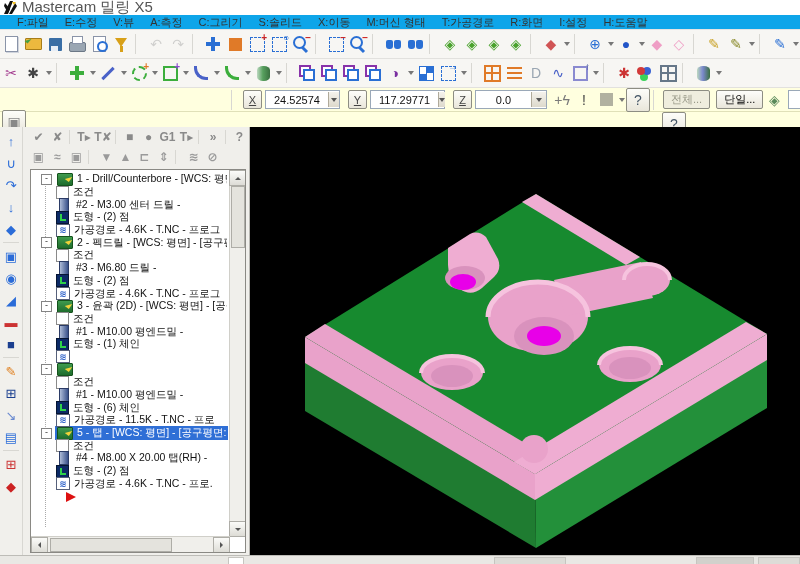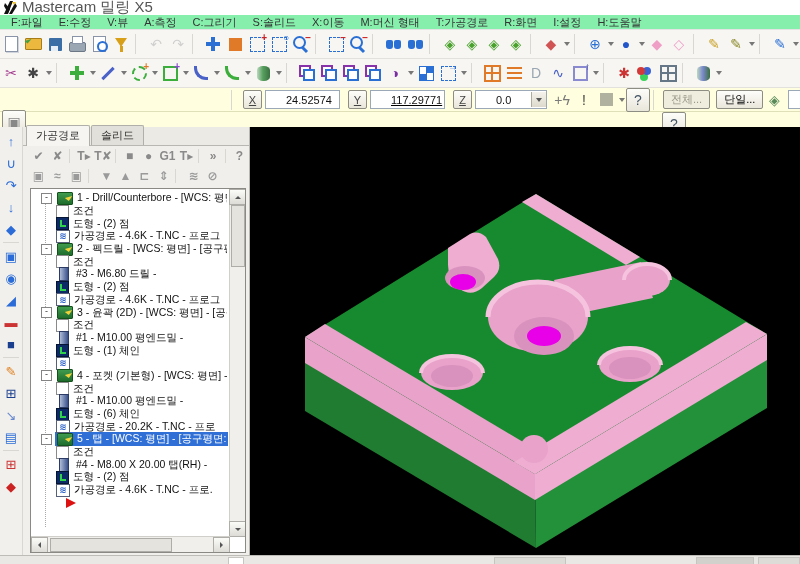--- a/index.html
+++ b/index.html
@@ -2,21 +2,21 @@
 <html style="--m-top: #178a2f; --m-sidel: #1f7c31; --m-sider: #23903a; --m-ledge: #e9a2ca; --m-ledge2: #efadd2; --m-ledgel: #f6c3de; --m-ledged: #d992bd; --m-hole: #e800e8;"><head>
 <meta charset="utf-8">
 <style>
   html,body{margin:0;padding:0;}
   body{width:800px;height:564px;position:relative;overflow:hidden;
        font-family:"Liberation Sans","DejaVu Sans",sans-serif;
        background:#f4f3f0;-webkit-font-smoothing:antialiased;}
   
   .titlebar{height:15px;background:#fff;display:flex;align-items:center;padding-left:4px;gap:5px;}
   .titlebar .ttl{font-size:15px;color:#555;}
-  .menubar{height:14px;background:#86efac;display:flex;align-items:center;padding-left:3px;border-bottom:1px solid #e4e4e4;}
+  .menubar{height:14px;background:#0ea5e9;display:flex;align-items:center;padding-left:9px;border-bottom:1px solid #e4e4e4;}
   .mitem{font-size:11px;color:#333;padding:0 8px;cursor:default;}
   .tb{height:28px;display:flex;align-items:center;background:#f7f6f3;border-bottom:1px solid #e2e1de;overflow:hidden;}
   .tsep{width:6px;height:20px;border-left:1px solid #d8d7d2;margin:0 3px;}
   .ticon{width:22px;height:22px;display:inline-flex;align-items:center;justify-content:center;
          font-size:14px;position:relative;border-radius:2px;flex:none;}
   .ticon .g{line-height:1;}
   .ticon.dis{opacity:.45;filter:grayscale(60%);}
   .ddarrow{width:9px;height:22px;display:inline-flex;align-items:center;justify-content:center;flex:none;}
   .ddarrow::before{content:"";border-left:3px solid transparent;border-right:3px solid transparent;border-top:4px solid #777;}
   
@@ -55,21 +55,21 @@
   .i-linesic::before{content:"";width:15px;height:12px;background:repeating-linear-gradient(to bottom,var(--c,#e07a28) 0 2px,transparent 2px 5px);}
   .i-tricirc::before{content:"";width:8px;height:8px;border-radius:50%;background:#d23a3a;box-shadow:6px 0 0 #3a62d2,3px 6px 0 #3ad25a;margin:-4px 6px 0 -4px;}
   .rbtnface{border:1px solid #8d8d83;background:linear-gradient(#fdfdfa,#e9e6da);border-radius:2px;}
   
   .ribbon{background:#ffffdf;border-bottom:1px solid #e0e0b8;display:flex;align-items:center;}
   #ribbon1{height:23px;}
   #ribbon2{height:19px;position:relative;}
   .axisbtn{width:17px;height:17px;display:inline-flex;align-items:center;justify-content:center;
            font-size:11px;color:#444;text-decoration:underline;margin-left:8px;flex:none;}
   .combo{display:inline-flex;align-items:center;height:17px;background:#fff;border:1px solid #9aa8b8;margin-left:3px;flex:none;}
-  .combo .val{font-size:11px;color:#111;padding:0 20px;flex:1;text-align:center;}
+  .combo .val{font-size:11px;color:#111;padding:0 8px;flex:1;text-align:center;}
   .combo .ca{width:14px;height:15px;background:linear-gradient(#f4f2ec,#ddd9cc);border-left:1px solid #b0aa9a;display:flex;align-items:center;justify-content:center;}
   .combo .ca::before{content:"";border-left:3px solid transparent;border-right:3px solid transparent;border-top:4px solid #555;}
   .rbtn{height:17px;font-size:11px;padding:0 7px;display:inline-flex;align-items:center;margin-left:6px;flex:none;}
   .rbtn.dis{color:#9a9a8a;background:#efedde;}
   
   #main{position:absolute;left:0;top:127px;bottom:8px;right:0;display:flex;}
   #lefttb{width:22px;background:#f1f0ec;border-right:1px solid #d8d7d2;display:flex;flex-direction:column;align-items:center;padding-top:3px;}
   #lefttb .ticon{width:20px;height:20px;font-size:13px;margin:1px 0;}
   #lefttb .tsep{width:16px;height:0;border-left:none;border-top:1px solid #d8d7d2;margin:2px 0;}
   
@@ -301,21 +301,21 @@
 
 <div class="ribbon" id="ribbon1">
   <span style="width:228px;flex:none;"></span>
   <span class="tsep"></span>
   <span class="axisbtn rbtnface">X</span>
   <span class="combo" style="width:73px;">
     <span class="val">24.52574</span>
     <span class="ca"></span>
   </span>
   <span class="axisbtn rbtnface">Y</span>
-  <span class="combo" style="width:73px;text-decoration:underline;">
+  <span class="combo" style="width:73px;">
     <span class="val">117.29771</span>
     <span class="ca"></span>
   </span>
   <span class="axisbtn rbtnface">Z</span>
   <span class="combo" style="width:70px;">
     <span class="val">0.0</span>
     <span class="ca"></span>
   </span>
   <span id="ribbon-mid" style="display:inline-flex;align-items:center;margin-left:4px;">
       <span class="ticon" style="--c: #7a7a7a;">
@@ -408,24 +408,20 @@
       <span class="tsep"></span>
       <span class="ticon" style="--c: #cc3333;">
         <span class="g" style="color: rgb(204, 51, 51);">⊞</span>
       </span>
       <span class="ticon" style="--c: #cc2222;">
         <span class="g" style="color: rgb(204, 34, 34);">◆</span>
       </span>
     </div>
 
   <div id="panel">
-    <div class="tabs" id="panel-tabs">
-        <span class="tab active">가공경로</span>
-        <span class="tab">솔리드</span>
-      </div>
     <div class="ptb" id="ptoolbar1">
         <span class="ticon" style="--c: #8a8a8a;">
           <span class="g" style="color: rgb(138, 138, 138);">✔</span>
         </span>
         <span class="ticon" style="--c: #8a8a8a;">
           <span class="g" style="color: rgb(138, 138, 138);">✘</span>
         </span>
         <span class="tsep"></span>
         <span class="ticon" style="--c: #8a8a8a;">
           <span class="g" style="color: rgb(138, 138, 138);">T▸</span>
@@ -499,20 +495,27 @@
           <div class="trow">
             <span class="tsp"></span>
             <span class="rowbody">
               <span class="tico tico-cond"></span>
               <span class="tlabel">조건</span>
             </span>
           </div>
           <div class="trow">
             <span class="tsp"></span>
             <span class="rowbody">
+              <span class="tico tico-tool"></span>
+              <span class="tlabel">#2 - M3.00 센터 드릴 -</span>
+            </span>
+          </div>
+          <div class="trow">
+            <span class="tsp"></span>
+            <span class="rowbody">
               <span class="tico tico-geom"></span>
               <span class="tlabel">도형 - (2) 점</span>
             </span>
           </div>
           <div class="trow">
             <span class="tsp"></span>
             <span class="rowbody">
               <span class="tico tico-path">≋</span>
               <span class="tlabel">가공경로 - 4.6K - T.NC - 프로그</span>
             </span>
@@ -583,21 +586,20 @@
           <div class="trow">
             <span class="tsp"></span>
             <span class="rowbody">
               <span class="tico tico-path">≋</span>
             </span>
           </div>
           <div class="trow">
             <span class="exp">-</span>
             <span class="rowbody">
               <span class="tico tico-group"></span>
-              <span class="tlabel">4 - 포켓 (기본형) - [WCS: 평면] -</span>
             </span>
           </div>
           <div class="trow">
             <span class="tsp"></span>
             <span class="rowbody">
               <span class="tico tico-cond"></span>
               <span class="tlabel">조건</span>
             </span>
           </div>
           <div class="trow">
@@ -611,21 +613,21 @@
             <span class="tsp"></span>
             <span class="rowbody">
               <span class="tico tico-geom"></span>
               <span class="tlabel">도형 - (6) 체인</span>
             </span>
           </div>
           <div class="trow">
             <span class="tsp"></span>
             <span class="rowbody">
               <span class="tico tico-path">≋</span>
-              <span class="tlabel">가공경로 - 20.2K - T.NC - 프로</span>
+              <span class="tlabel">가공경로 - 11.5K - T.NC - 프로</span>
             </span>
           </div>
           <div class="trow sel">
             <span class="exp">-</span>
             <span class="rowbody">
               <span class="tico tico-group"></span>
               <span class="tlabel">5 - 탭 - [WCS: 평면] - [공구평면:</span>
             </span>
           </div>
           <div class="trow">

